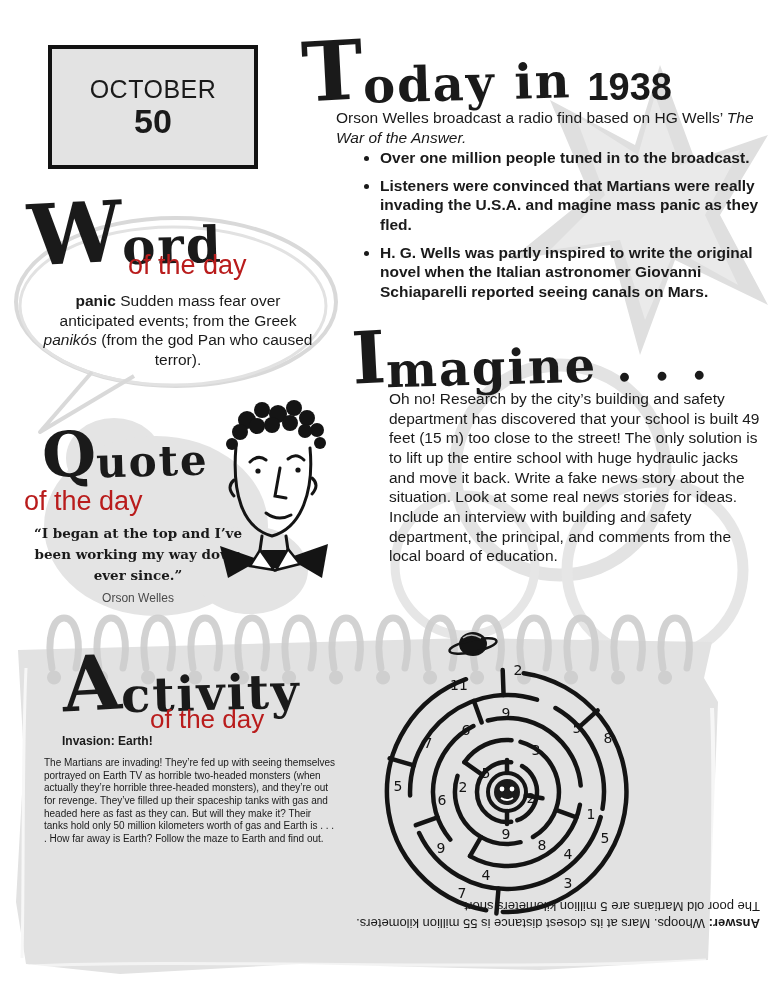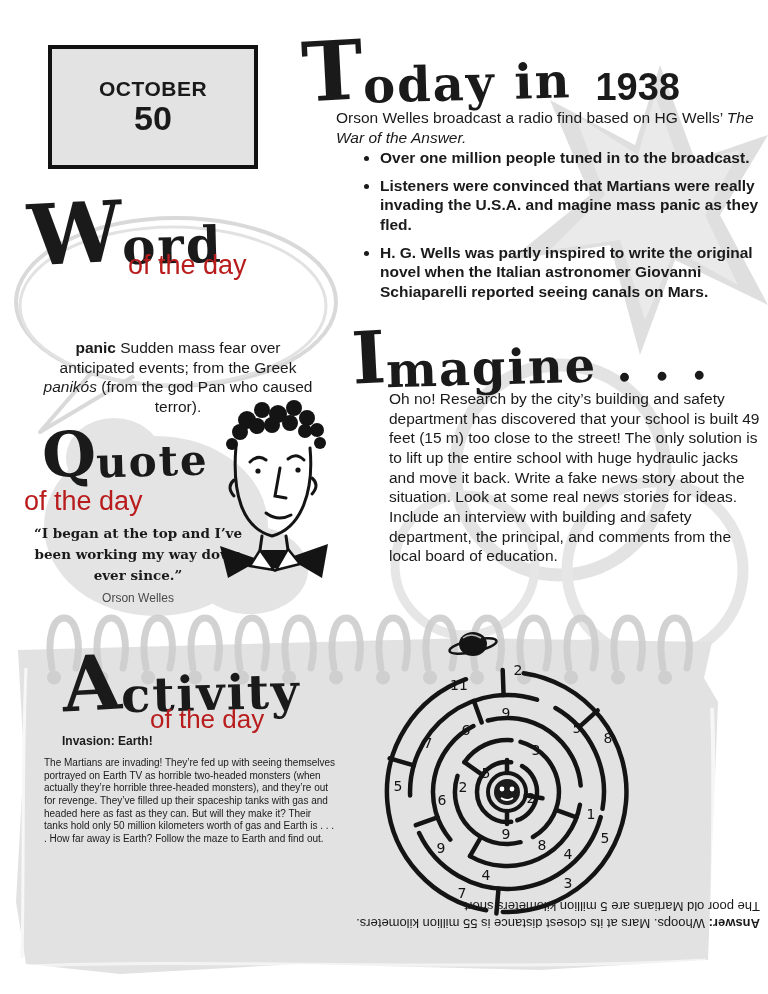--- a/index.html
+++ b/index.html
@@ -10,45 +10,45 @@
   .abs { position:absolute; }
   .decor { position:absolute; z-index:0; }
   .content { z-index:2; }
 
   
   .date-box {
     left:48px; top:45px; width:202px; height:116px;
     background:#e3e3e3; border:4px solid #121212;
     display:flex; flex-direction:column; align-items:center; justify-content:center;
   }
-  .date-month { font-size:21px; font-weight:bold; letter-spacing:.5px; }
+  .date-month { font-size:25px; font-weight:normal; letter-spacing:.5px; }
   .date-day { font-size:34px; font-weight:bold; line-height:1.05; }
 
   
   .heading { white-space:nowrap; }
   .cap  { font-family:"DejaVu Serif", serif; font-weight:bold; display:inline-block; transform:rotate(-3deg); }
   .rest { font-family:"DejaVu Serif", serif; font-weight:bold; display:inline-block; transform:rotate(-1.5deg); letter-spacing:2px; }
   .subtitle { font-size:27px; color:#b91c1c; }
 
   .today-heading { left:302px; top:30px; }
   .today-heading .cap  { font-size:82px; line-height:1; }
   .today-heading .rest { font-size:48px; }
-  .today-heading .year { font-family:"Liberation Sans", sans-serif; font-weight:bold; font-size:38px; margin-left:24px; display:inline-block; }
+  .today-heading .year { font-family:"Liberation Sans", sans-serif; font-weight:bold; font-size:38px; margin-left:16px; display:inline-block; }
 
   .body-text { font-size:15.5px; line-height:1.27; }
   .today-intro { left:336px; top:108px; width:428px; }
   .today-bullets { left:352px; top:148px; width:420px;font-weight:bold; }
   .today-bullets ul { margin:0; padding-left:28px; }
   .today-bullets li { margin-bottom:8px; }
 
   .word-heading { left:28px; top:192px; }
   .word-heading .cap { font-size:84px; line-height:1; }
   .word-heading .rest { font-size:50px; }
   .word-sub { left:128px; top:250px; }
-  .word-def { left:36px; top:291px; width:284px; text-align:center;margin-top:47px; }
+  .word-def { left:36px; top:291px; width:284px; text-align:center; }
 
   .quote-heading { left:42px; top:424px; }
   .quote-heading .cap { font-size:62px; line-height:1; }
   .quote-heading .rest { font-size:42px; }
   .quote-sub { left:24px; top:486px; }
   .quote-block { left:22px; top:523px; width:232px; text-align:center; }
   .quote-text { font-family:"DejaVu Serif", serif; font-weight:bold; font-size:13.5px; line-height:1.55; }
   .quote-attr { font-size:12px; color:#4a4a4a; margin-top:5px; }
 
   .imagine-heading { left:352px; top:322px; }

